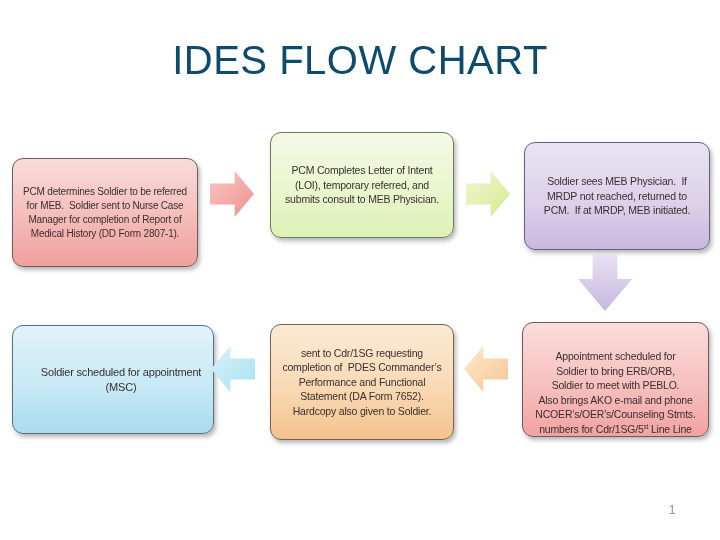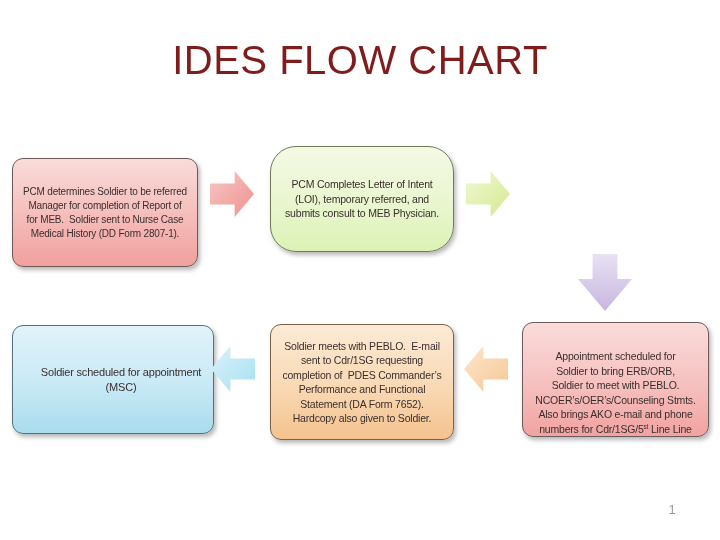--- a/index.html
+++ b/index.html
@@ -17,44 +17,44 @@
   }
   .title {
     position: absolute;
     top: 38px;
     left: 0;
     width: 720px;
     margin: 0;
     text-align: center;
     font-size: 40px;
     font-weight: 400;
-    color: #7f1d1d;
+    color: #0c4a6e;
     letter-spacing: 0.5px;
   }
   .box {
     position: absolute;
     border: 1px solid #6b5a58;
     border-radius: 11px;
     box-shadow: 2px 3px 4px rgba(125,125,125,0.55);
     display: flex;
     align-items: center;
     justify-content: center;
     text-align: center;
     color: #3a2f2f;
     letter-spacing: -0.2px;
   }
   .box .line { white-space: pre; }
   .box sup { font-size: 0.62em; vertical-align: super; line-height: 0; }
 
   .box1 { left: 12px;  top: 142px; width: 184px; height: 107px;
           background: linear-gradient(#f9dcda, #f5bcb9 55%, #f0a09d);
           font-size: 10px; line-height: 14px; border-color: #6e5a58; margin-top: 16px; }
-  .box2 { left: 270px; top: 146px; width: 182px; height: 104px;
+  .box2 { left: 270px; top: 132px; width: 182px; height: 104px;
           background: linear-gradient(#f4f9e4, #e9f6cf 55%, #dcf2b5);
-          font-size: 10.5px; line-height: 14.5px; border-color: #6e7a58; border-radius: 26px; }
+          font-size: 10.5px; line-height: 14.5px; border-color: #6e7a58; }
   .box3 { left: 524px; top: 142px; width: 184px; height: 106px;
           background: linear-gradient(#e9e3f2, #dcd2ea 55%, #c9b9df);
           font-size: 10.5px; line-height: 14.5px; border-color: #6a5d7a; }
   .box4 { left: 12px;  top: 325px; width: 184px; height: 107px;
           background: linear-gradient(#e1f3fa, #c8e9f5 55%, #a9dcee);
           font-size: 11px; line-height: 15px; border-color: #56707c; padding-left: 16px; }
   .box5 { left: 270px; top: 324px; width: 182px; height: 114px;
           background: linear-gradient(#fcead6, #f9d9b4 55%, #f4c28e);
           font-size: 10.5px; line-height: 14.5px; border-color: #7a6248; }
   .box6 { left: 522px; top: 322px; width: 185px; height: 113px;
@@ -95,69 +95,75 @@
 </head>
 <body>
 
 <div class="slide">
 
   <h1 class="title">IDES FLOW CHART</h1>
 
   <div class="box box1">
     <div>
       <div class="line">PCM determines Soldier to be referred</div>
+      <div class="line">for MEB.  Soldier sent to Nurse Case</div>
       <div class="line">Manager for completion of Report of</div>
-      <div class="line">for MEB.  Soldier sent to Nurse Case</div>
       <div class="line">Medical History (DD Form 2807-1).</div>
     </div>
   </div>
 
   <div class="arrow arrow-right arrow1"></div>
 
   <div class="box box2">
     <div>
       <div class="line">PCM Completes Letter of Intent</div>
       <div class="line">(LOI), temporary referred, and</div>
       <div class="line">submits consult to MEB Physician.</div>
     </div>
   </div>
 
   <div class="arrow arrow-right arrow2"></div>
 
+  <div class="box box3">
+    <div>
+      <div class="line">Soldier sees MEB Physician.  If</div>
+      <div class="line">MRDP not reached, returned to</div>
+      <div class="line">PCM.  If at MRDP, MEB initiated.</div>
+    </div>
+  </div>
 
   <div class="arrow arrow-down arrow3"></div>
 
   <div class="box box4">
     <div>
       <div class="line">Soldier scheduled for appointment</div>
       <div class="line">(MSC)</div>
     </div>
   </div>
 
   <div class="arrow arrow-left arrow5"></div>
 
   <div class="box box5">
     <div>
-      <div class="line">Soldier meets with PEBLO.  E-mail</div>
       <div class="line">sent to Cdr/1SG requesting</div>
       <div class="line">completion of  PDES Commander’s</div>
       <div class="line">Performance and Functional</div>
       <div class="line">Statement (DA Form 7652).</div>
       <div class="line">Hardcopy also given to Soldier.</div>
     </div>
   </div>
 
   <div class="arrow arrow-left arrow4"></div>
 
   <div class="box box6">
     <div>
       <div class="line">Appointment scheduled for</div>
       <div class="line">Soldier to bring ERB/ORB,</div>
       <div class="line">Soldier to meet with PEBLO.</div>
+      <div class="line">Also brings AKO e-mail and phone</div>
       <div class="line">NCOER’s/OER’s/Counseling Stmts.</div>
-      <div class="line">Also brings AKO e-mail and phone</div>
       <div class="line"><span>numbers for Cdr/1SG/5</span><sup>st</sup><span> Line Line</span></div>
     </div>
   </div>
 
   <div class="page-number">1</div>
 
 </div>
 
 </body></html>

